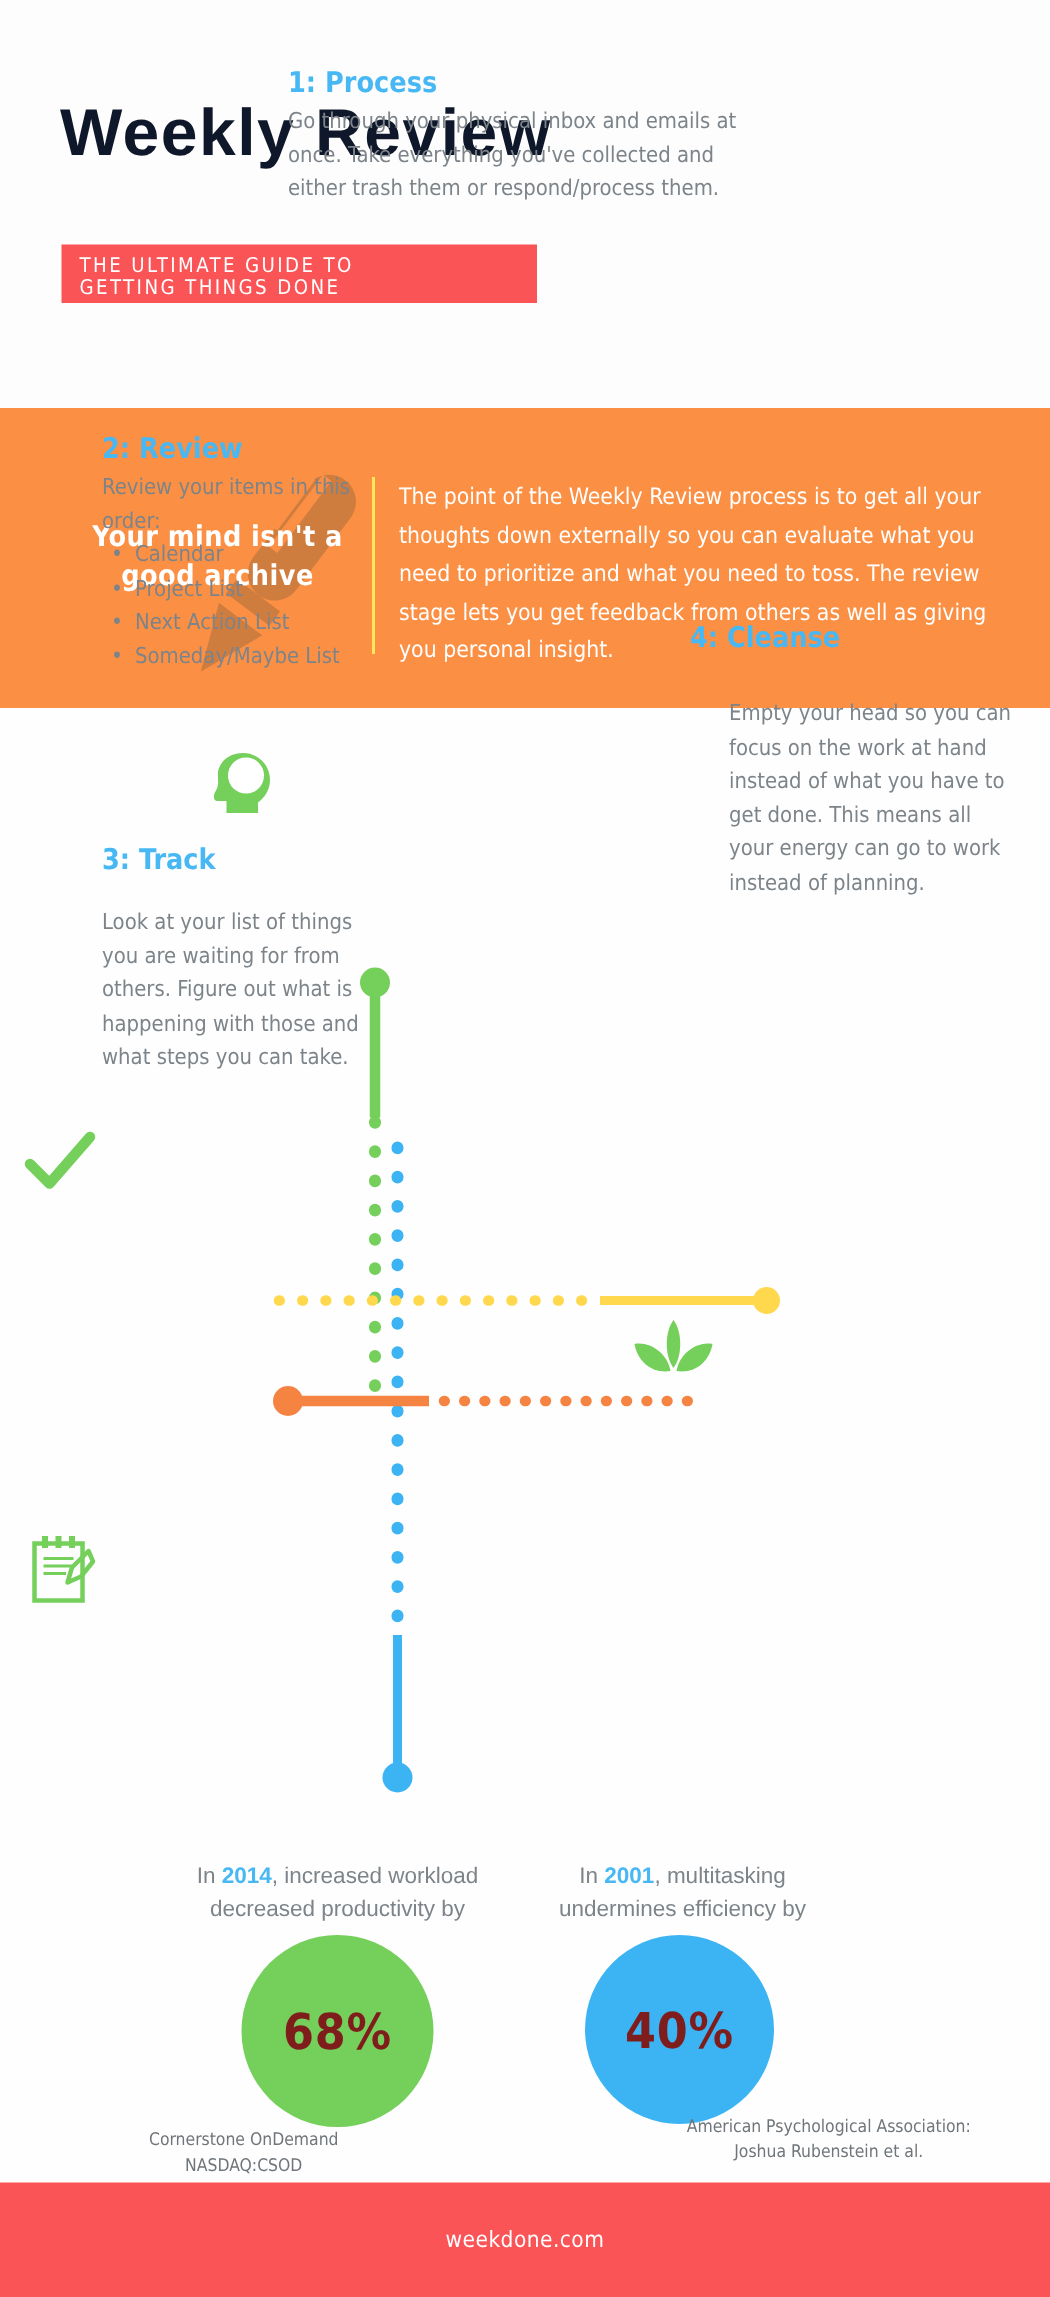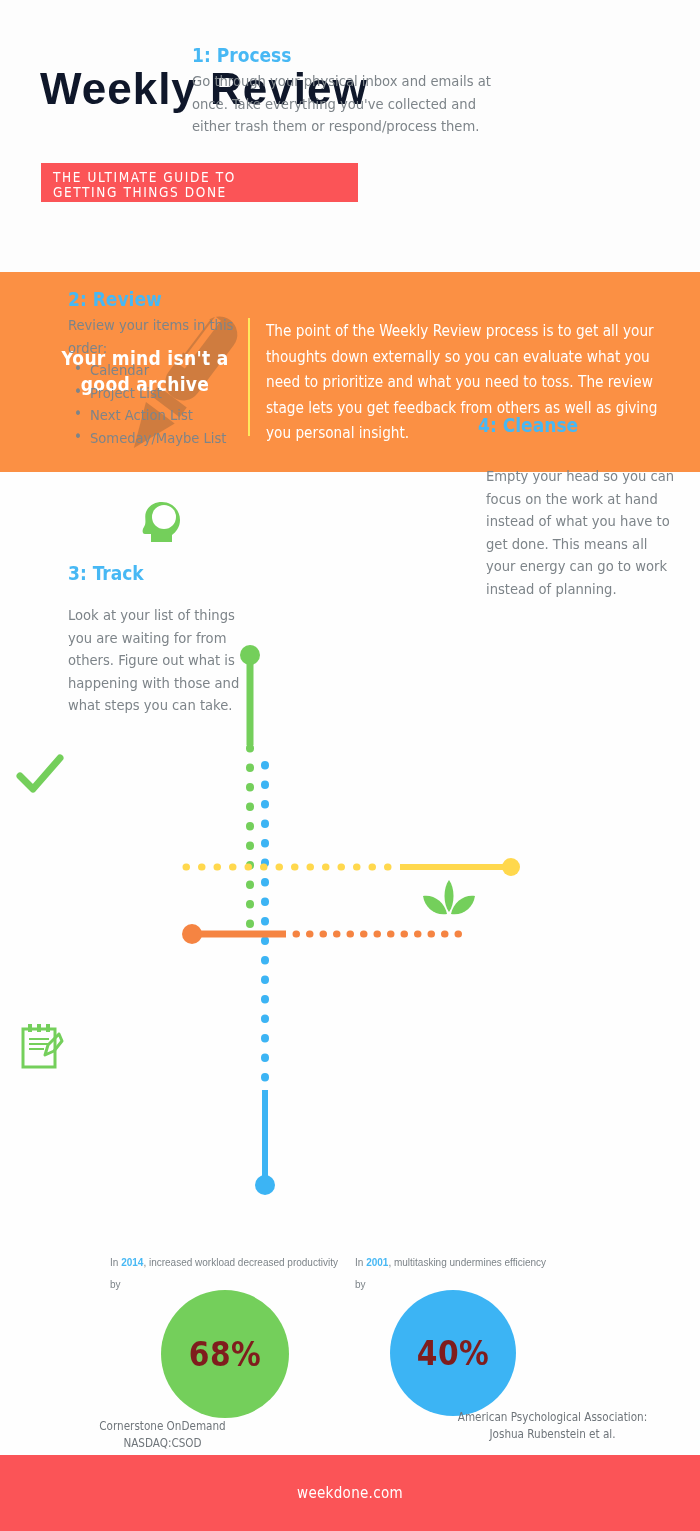--- a/index.html
+++ b/index.html
@@ -121,34 +121,33 @@
   
   .s1 { left: 192px; top: 44px; width: 300px; }
   .s1-icon { position: absolute; left: 139px; top: 499px; width: 46px; height: 46px; }
   
   .s2 { left: 68px; top: 288px; width: 180px; }
   .s2-icon { position: absolute; left: 16px; top: 751px; width: 48px; height: 48px; }
   
   .s3 { left: 68px; top: 562px; width: 175px; }
   .s3-icon { position: absolute; left: 18px; top: 1022px; width: 46px; height: 50px; }
   
-  .s4 { left: 478px; top: 414px; width: 200px; }
+  .s4 { left: 460px; top: 414px; width: 200px; }
   .s4-body { left: 486px; top: 465px; width: 190px; position:absolute; }
   .s4-icon { position: absolute; left: 421px; top: 878px; width: 56px; height: 46px; }
 
   
   .tl { position: absolute; left: 0; top: 0; width: 700px; height: 1531px; pointer-events: none; }
   .stat-caption {
     position: absolute;
-    text-align: left;
+    text-align: center;
     color: #7d8489;
-    font-size: 10px;
+    font-size: 15px;
     line-height: 22px;
     font-family: "Liberation Sans", sans-serif;
-    margin-top: 12px;
   }
   .stat-caption .yr { color: #47b8f4; font-weight: bold; }
   .bubble {
     position: absolute;
     border-radius: 50%;
     display: flex;
     align-items: center;
     justify-content: center;
     color: #7f1d1d;
     font-size: 33px;

